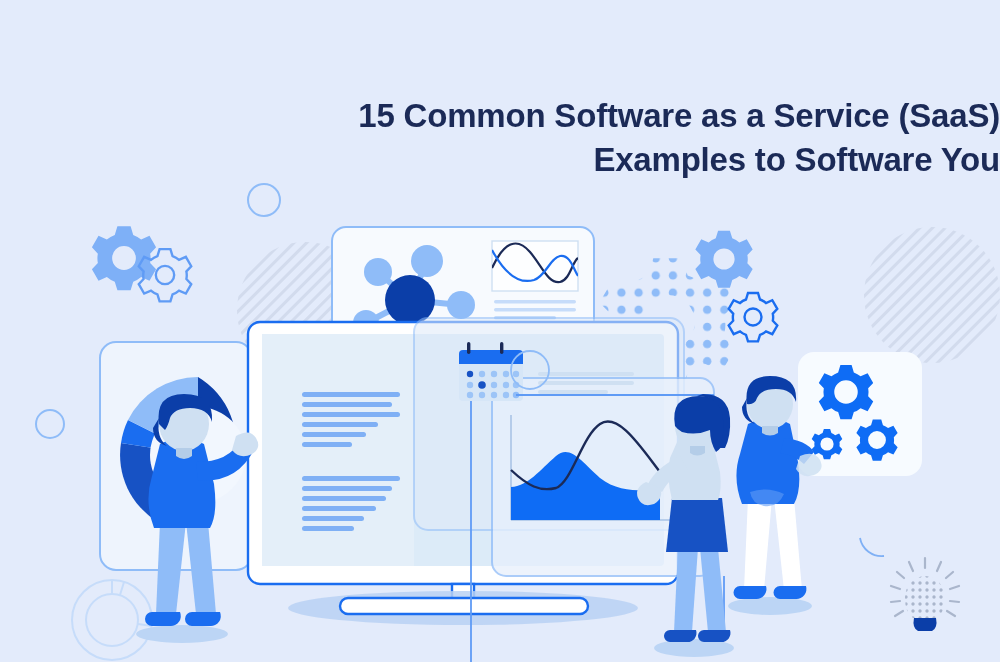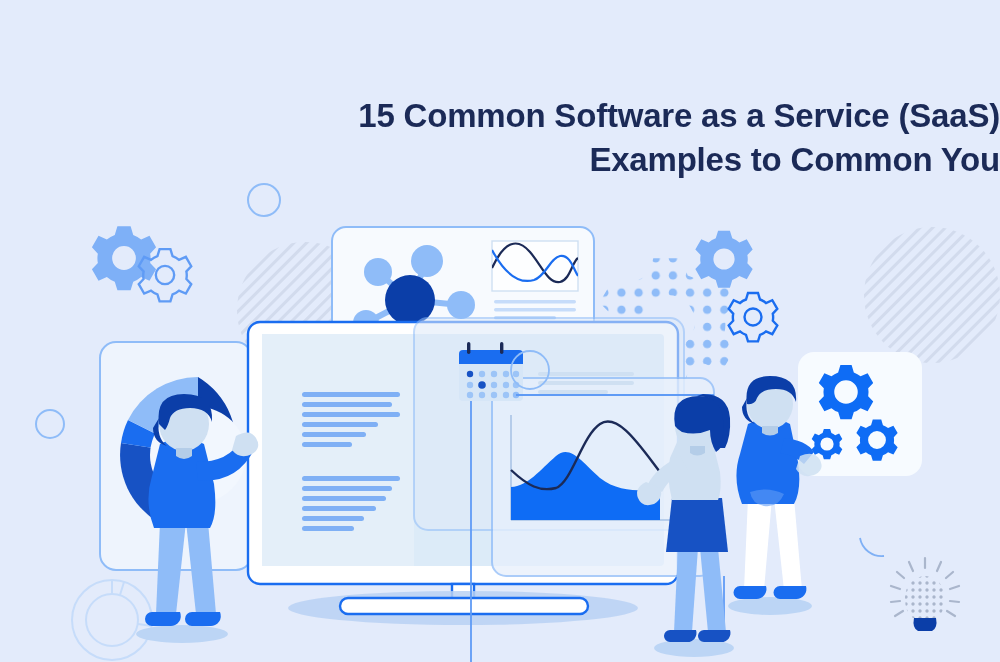--- a/index.html
+++ b/index.html
@@ -316,16 +316,16 @@
       <path d="M0,-26 a20,22 0 0 1 20,22 q0,14 -8,20 h-24 q-8,-6 -8,-20 a20,22 0 0 1 20,-22 Z" fill="url(#dotsgray)"></path>
       <path d="M-11,16 h22 q2,10 -4,13 h-14 q-6,-3 -4,-13 Z" fill="#0b3ea8"></path>
     </g>
 
     <path d="M884,556 a22,22 0 0 1 -24,-18" fill="none" stroke="#7fb0f5" stroke-width="1.8"></path>
 
   </svg>
 
   <div class="title-block">
     <span class="title-line" style="color: rgb(27, 42, 87);">15 Common Software as a Service (SaaS)</span>
-    <span class="title-line" style="color: rgb(27, 42, 87);">Examples to Common You</span>
+    <span class="title-line" style="color: rgb(27, 42, 87);">Examples to Software You</span>
   </div>
 
 </div>
 
 </body></html>

